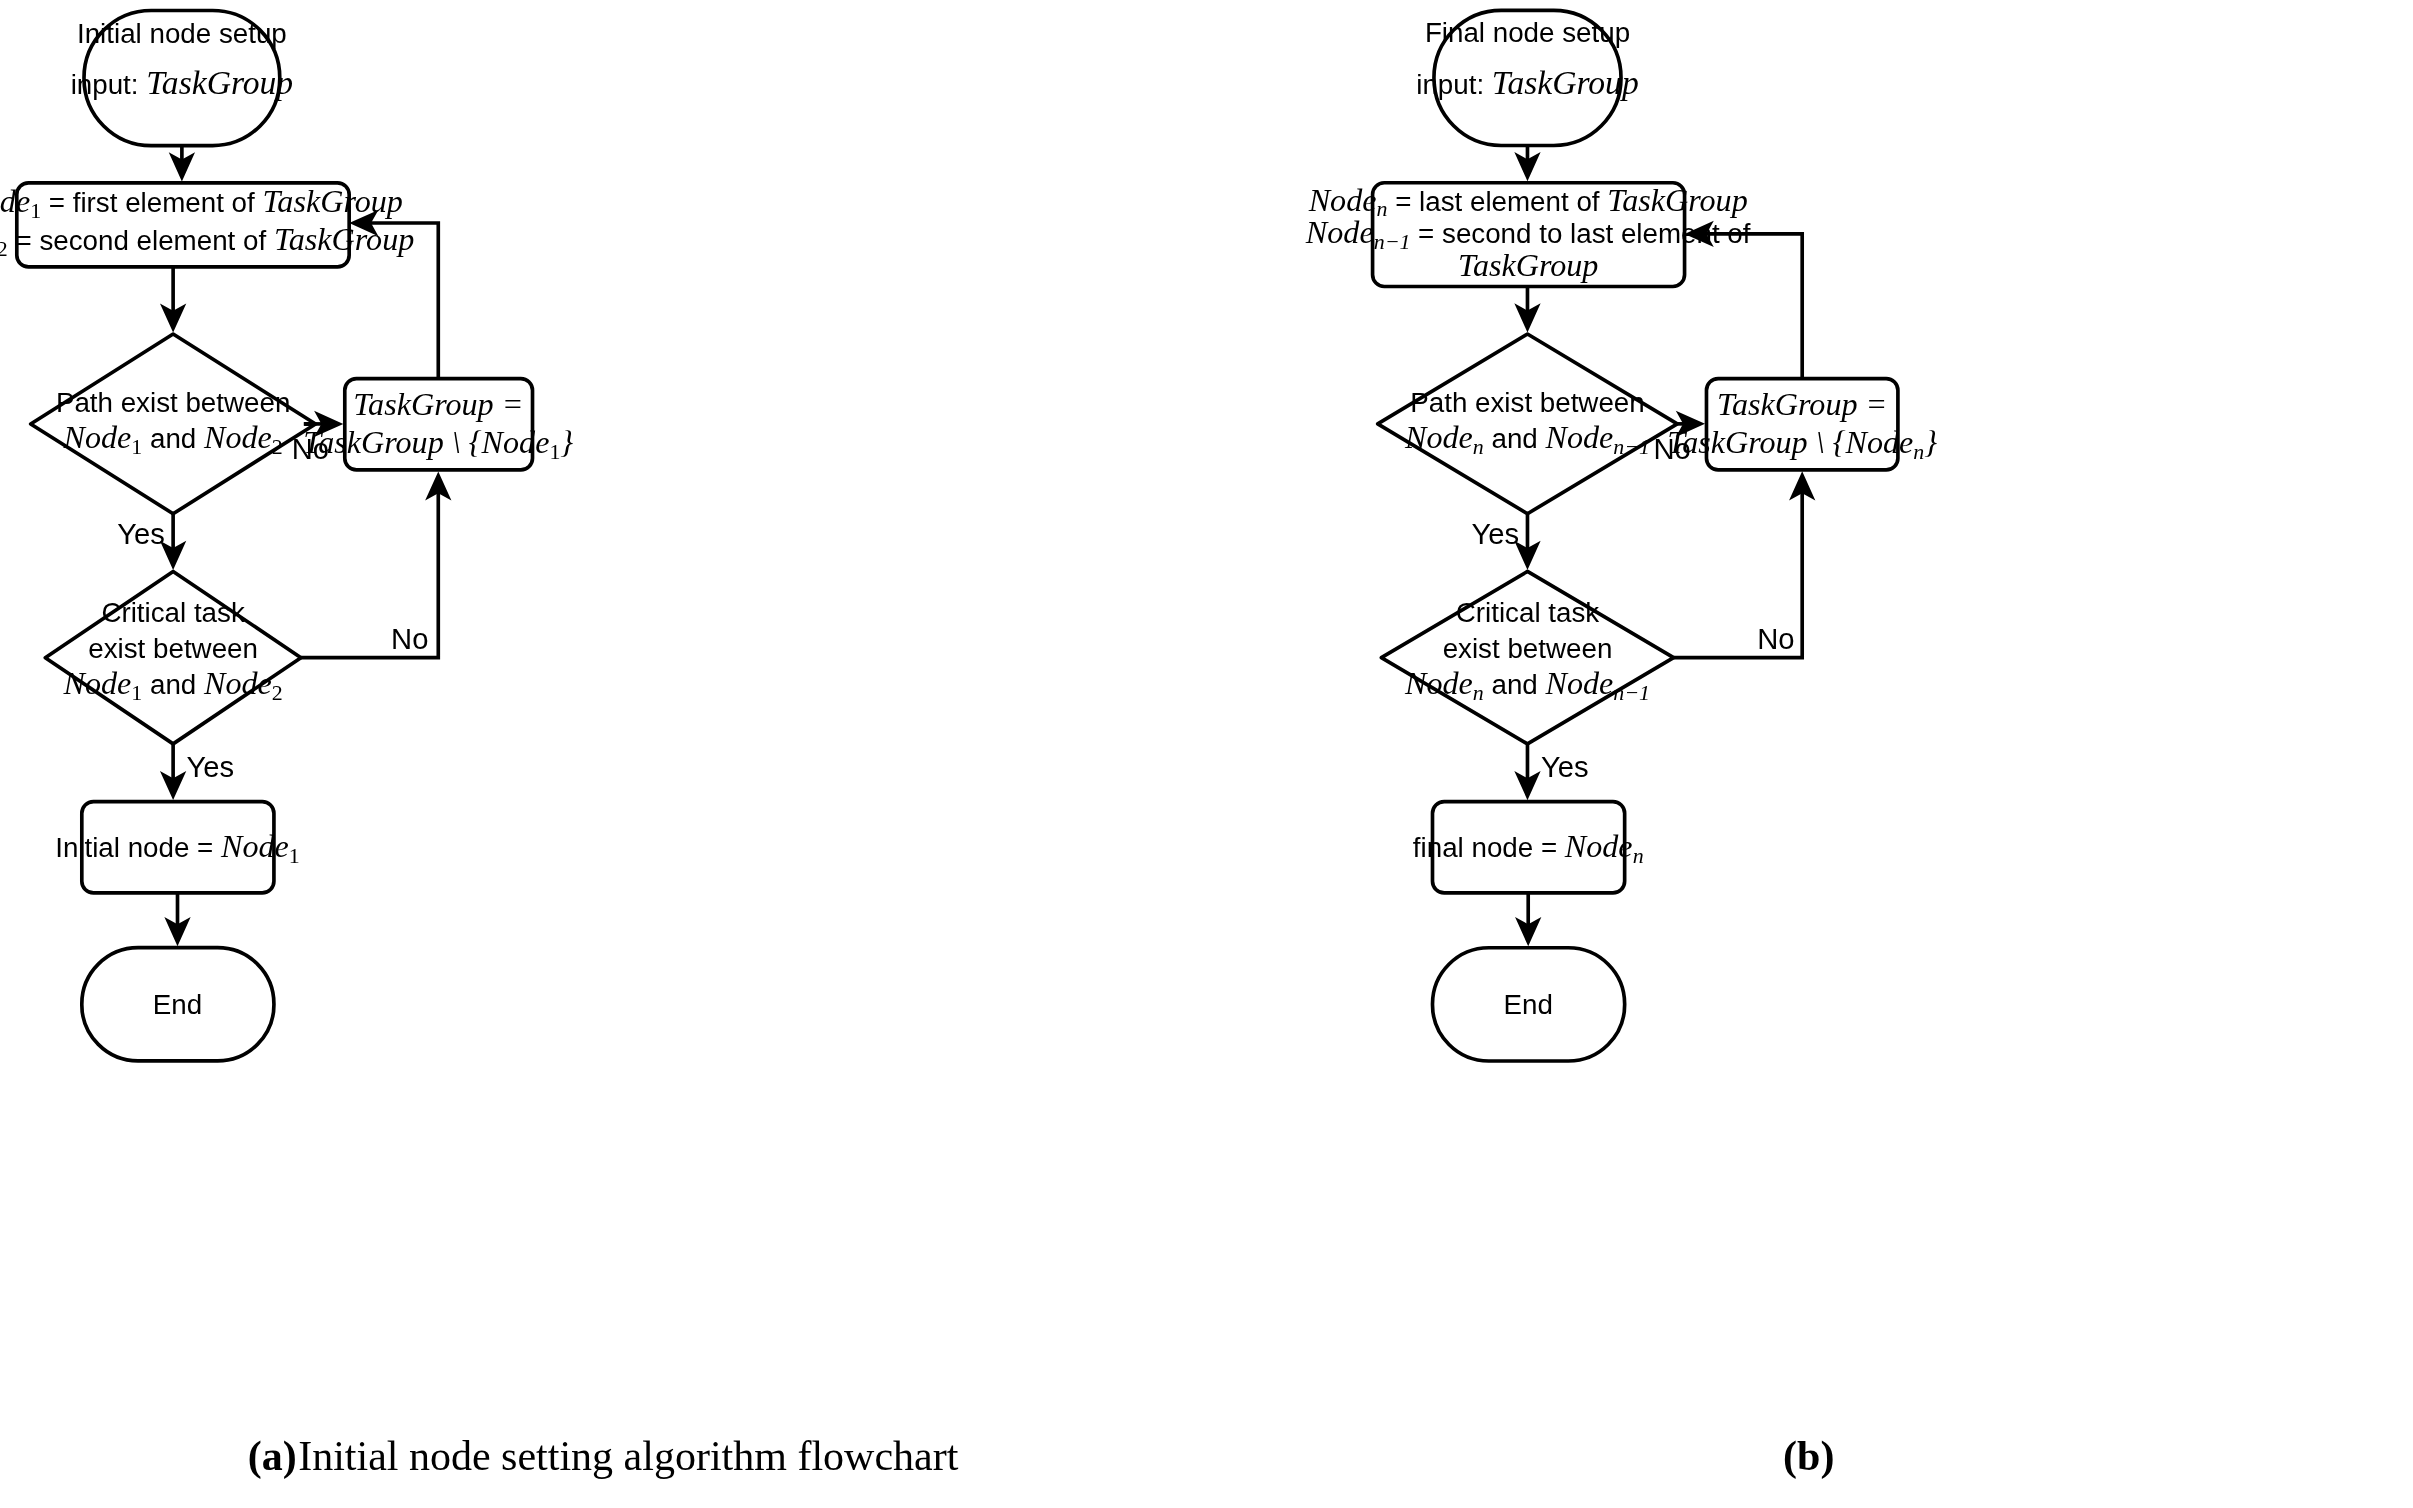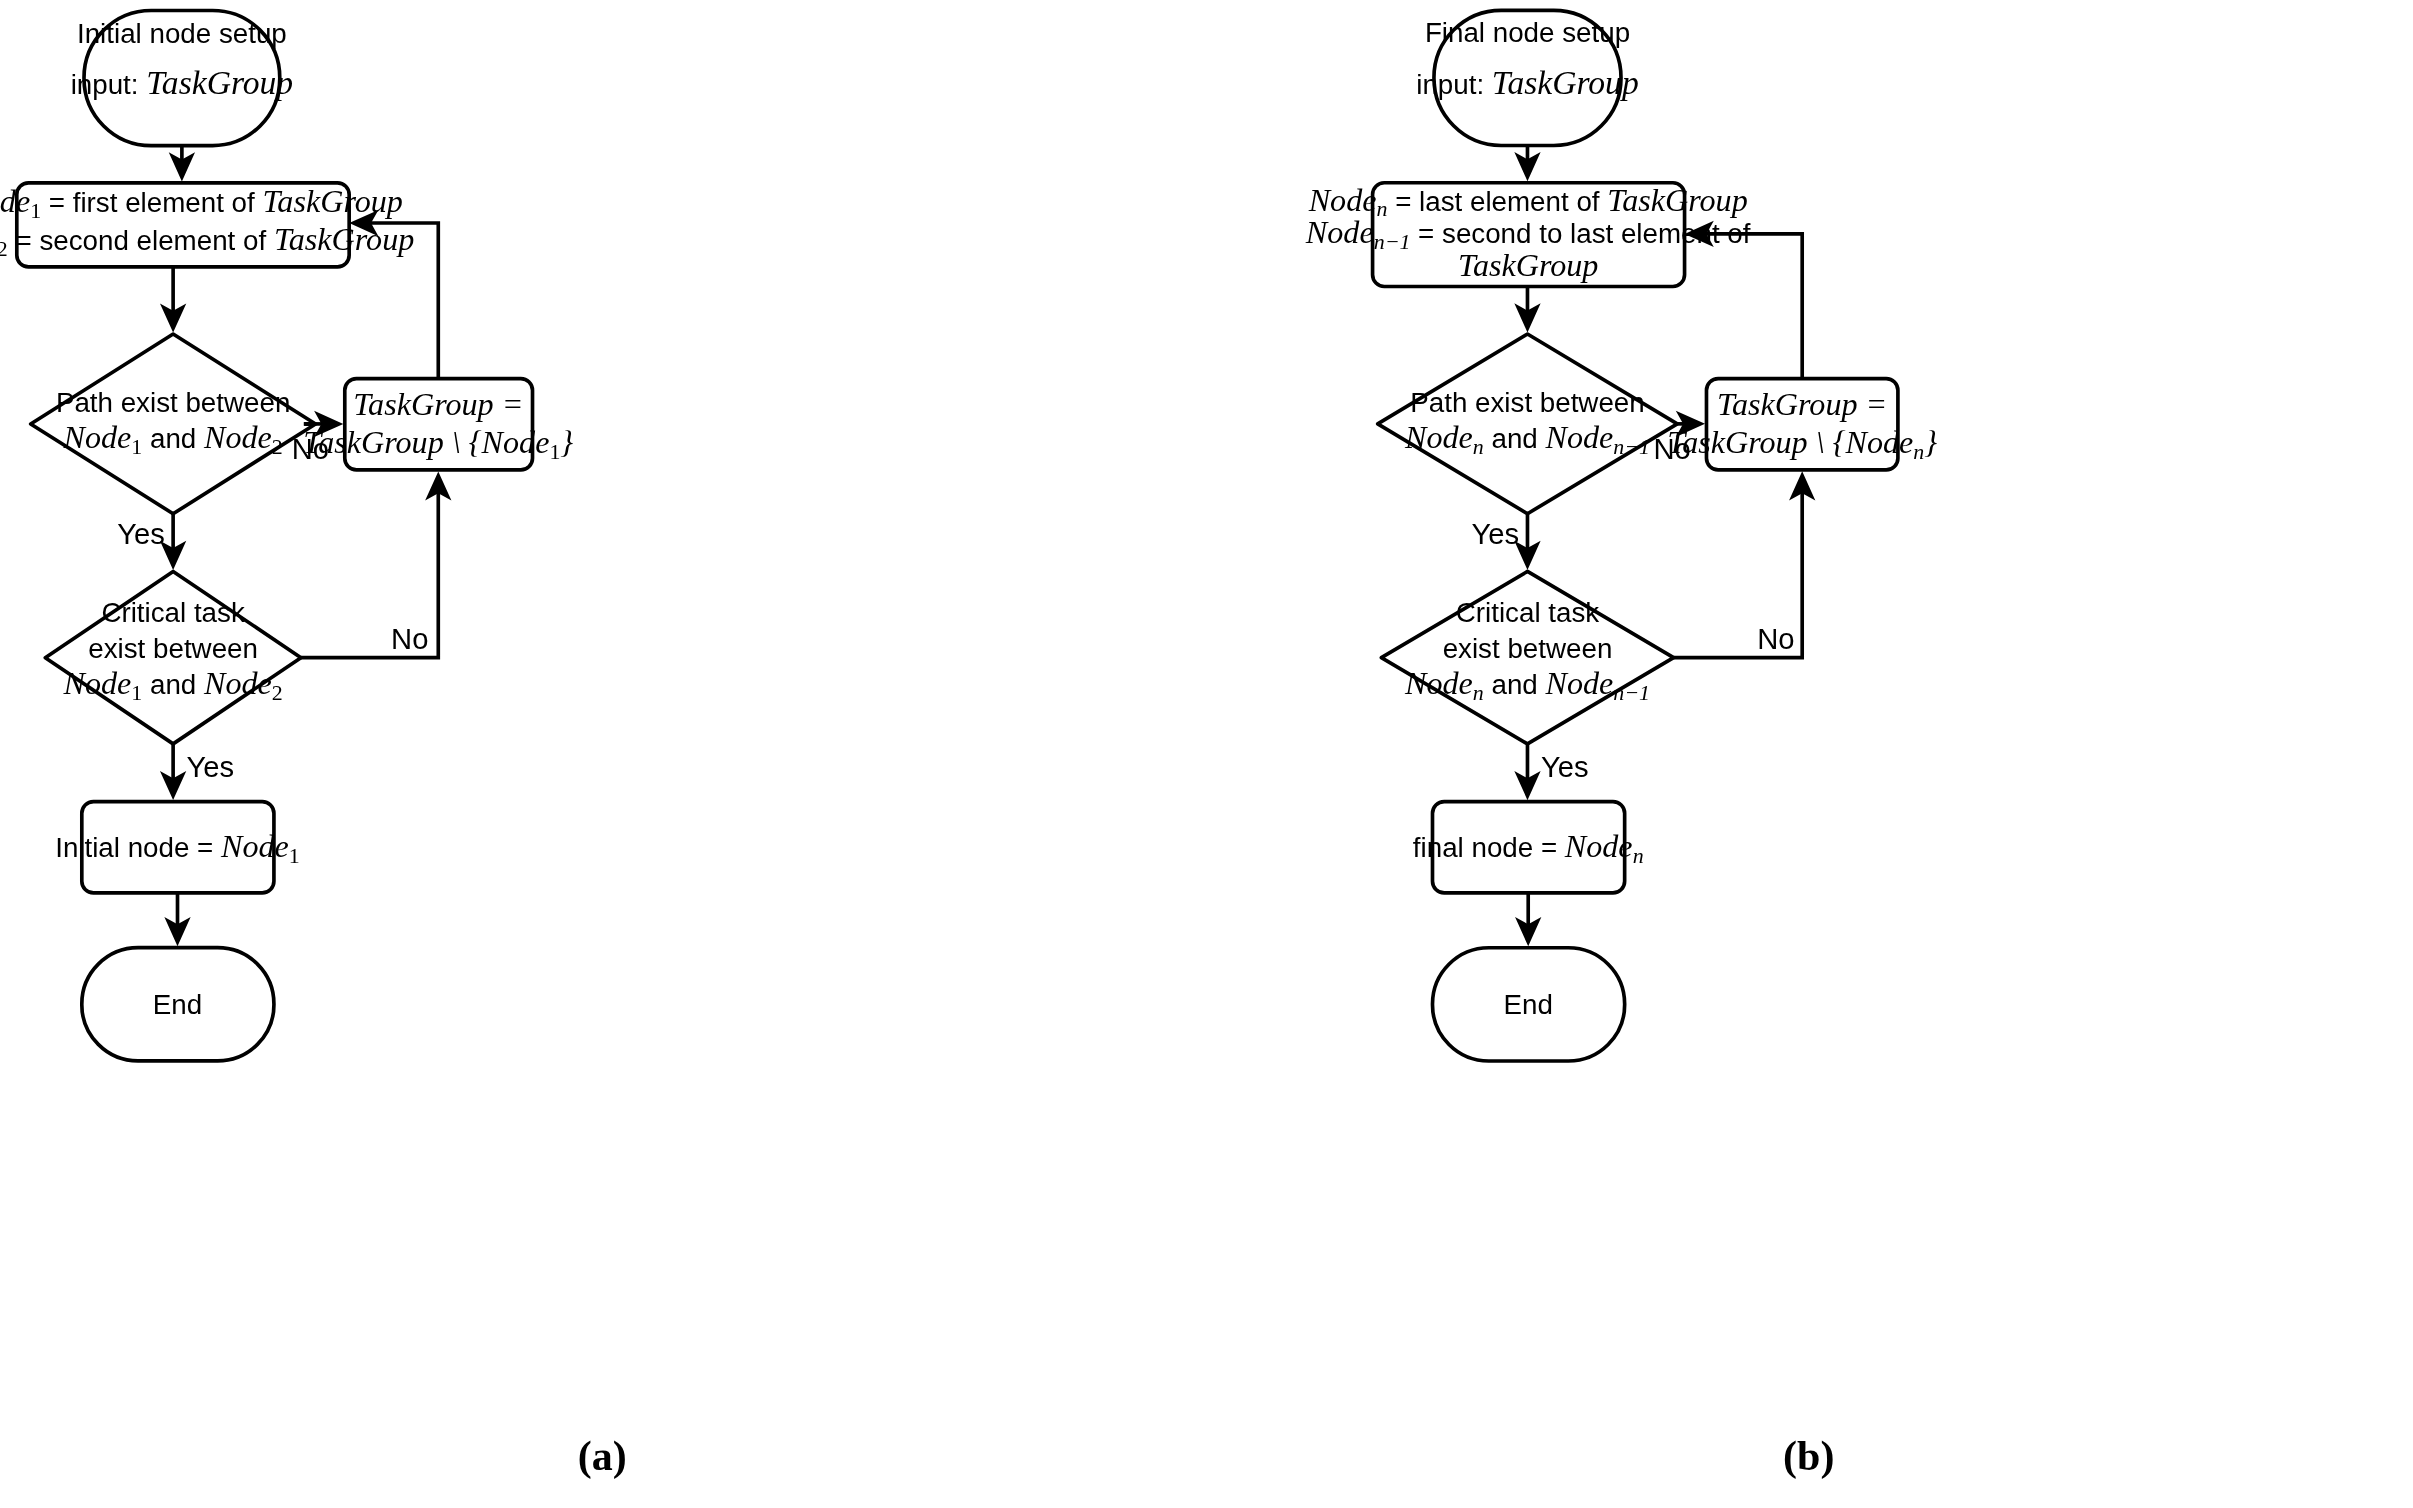--- a/index.html
+++ b/index.html
@@ -254,20 +254,21 @@
     <path class="edge" d="M441,1222 L441,1272"></path>
     <polygon class="arrowhead" points="441,1295 423,1255 441,1265 459,1255"></polygon>
 
     <rect class="shape" x="310" y="1297" width="263" height="155" rx="77" ry="77"></rect>
     <text class="t-sans mid" x="441" y="1388">End</text>
   </svg>
 
   <div class="caption-row">
     <div class="caption a">
       <span class="tag">(a)</span>
+        <span> Initial node setting algorithm flowchart</span>
     </div>
     <div class="caption b">
       <span class="tag">(b)</span>
     </div>
   </div>
 
 </div>
 
 
 </body></html>

